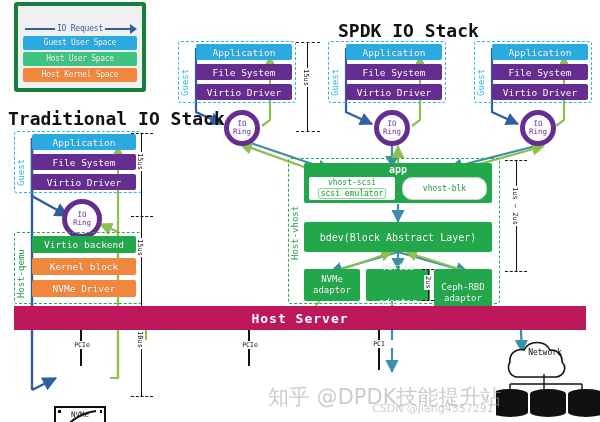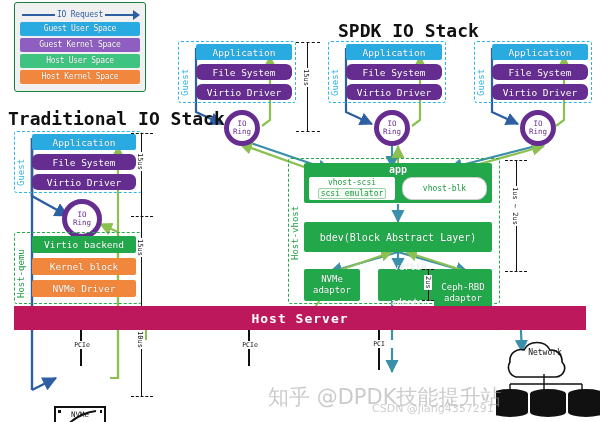--- a/index.html
+++ b/index.html
@@ -10,22 +10,22 @@
     width: 600px; height: 422px;
     position: relative;
     overflow: hidden;
     font-family: "DejaVu Sans Mono", monospace;
   }
   .abs { position: absolute; box-sizing: border-box; }
 
   
   #legend {
     left: 14px; top: 2px; width: 132px; height: 90px;
-    background: #f0f0f0; border: 1px solid #15803d; border-radius: 3px;
-    padding: 5px 5px;
+    background: #f0f0f0; border: 4px solid #15803d; border-radius: 3px;
+    padding: 16px 5px;
   }
   .leg-arrow-row { position: relative; height: 13px; margin-bottom: 1px; }
   .leg-arrow-line { position: absolute; left: 2px; right: 2px; top: 6px; height: 2px; }
   .leg-arrow-text {
     position: absolute; left: 0; right: 0; top: 0;
     text-align: center; font-size: 8px; line-height: 13px;
     letter-spacing: -0.2px;
   }
   .leg-arrow-text span { background: #f0f0f0; padding: 0 2px; }
   .leg-head { position: absolute; top: 2px; width: 0; height: 0; }
@@ -57,21 +57,21 @@
   .hostq-vlabel { color: #1d9c3f; }
 
   
   .blk {
     border-radius: 2px; color: #fff; font-size: 9.5px;
     text-align: center; white-space: nowrap;
     display: flex; align-items: center; justify-content: center;
     text-shadow: 0 0 1px rgba(0,0,0,.3);
   }
   .blk-app    { background: #29abe2; }
-  .blk-purple { background: #662d91; border-radius: 6px; }
+  .blk-purple { background: #662d91; }
   .blk-green  { background: #22a74b; }
   .blk-orange { background: #f0873c; }
 
   
   .ioring {
     border-radius: 50%; border: 5px solid #662d91;
     background: #ffffff; color: #662d91;
     font-size: 7.5px; line-height: 8.5px; text-align: center;
     display: flex; flex-direction: column;
     align-items: center; justify-content: center;
@@ -207,21 +207,20 @@
   <path d="M146,340 L146,312" stroke="#8cc152" stroke-width="2" fill="none"></path>
 </svg>
 
 <div id="legend" class="abs">
   <div class="leg-arrow-row">
     <div class="leg-arrow-line" style="background:#2e5fa3;"></div>
     <div class="leg-head" style="right:0;border-left:7px solid #2e5fa3;border-top:5px solid transparent;border-bottom:5px solid transparent;"></div>
     <div class="leg-arrow-text" style="color:#2e5fa3;"><span>IO Request</span></div>
   </div>
   <div class="leg-band" style="background:#29abe2;">Guest User Space</div>
-  <div class="leg-band" style="background:#8e5fc0;">Guest Kernel Space</div>
   <div class="leg-band" style="background:#3fc380;">Host User Space</div>
   <div class="leg-band" style="background:#f0873c;margin-bottom:0;">Host Kernel Space</div>
 </div>
 
 <div class="abs diagram-title" style="left:8px; top:108px;">Traditional IO Stack</div>
 <div class="abs diagram-title" style="left:338px; top:20px;">SPDK IO Stack</div>
 
 <div class="abs guest-box" style="left:14px; top:131px; width:128px; height:62px;"></div>
 <div class="vlabel guest-vlabel" style="left:16px; top:140px; height:46px;">Guest</div>
 <div class="abs blk blk-app" style="left:32px; top:134px; width:104px; height:16px;">Application</div>
@@ -296,21 +295,21 @@
   </div>
   <div class="white-sub abs" style="left:98px; top:14px; width:85px; height:23px;">vhost-blk</div>
 </div>
 
 <div class="abs blk blk-green" style="left:304px; top:222px; width:188px; height:30px; font-size:10px;">bdev(Block Abstract Layer)</div>
 
 <div class="abs adaptor" style="left:304px; top:269px; width:56px; height:32px;">
   <div>NVMe</div>
   <div>adaptor</div>
 </div>
-<div class="abs adaptor" style="left:378px; top:269px; width:64px; height:32px;gap:24px;">
+<div class="abs adaptor" style="left:366px; top:269px; width:64px; height:32px;gap:24px;">
   <div>virtio</div>
   <div>adaptor</div>
 </div>
 <div class="abs adaptor" style="left:434px; top:269px; width:58px; height:47px;">
   <div>Ceph-RBD</div>
   <div>adaptor</div>
 </div>
 
 <div class="abs dash-tick" style="left:422px; top:269px; width:12px;"></div>
 <div class="meas-line abs" style="left:428px; top:269px; height:32px;"></div>

